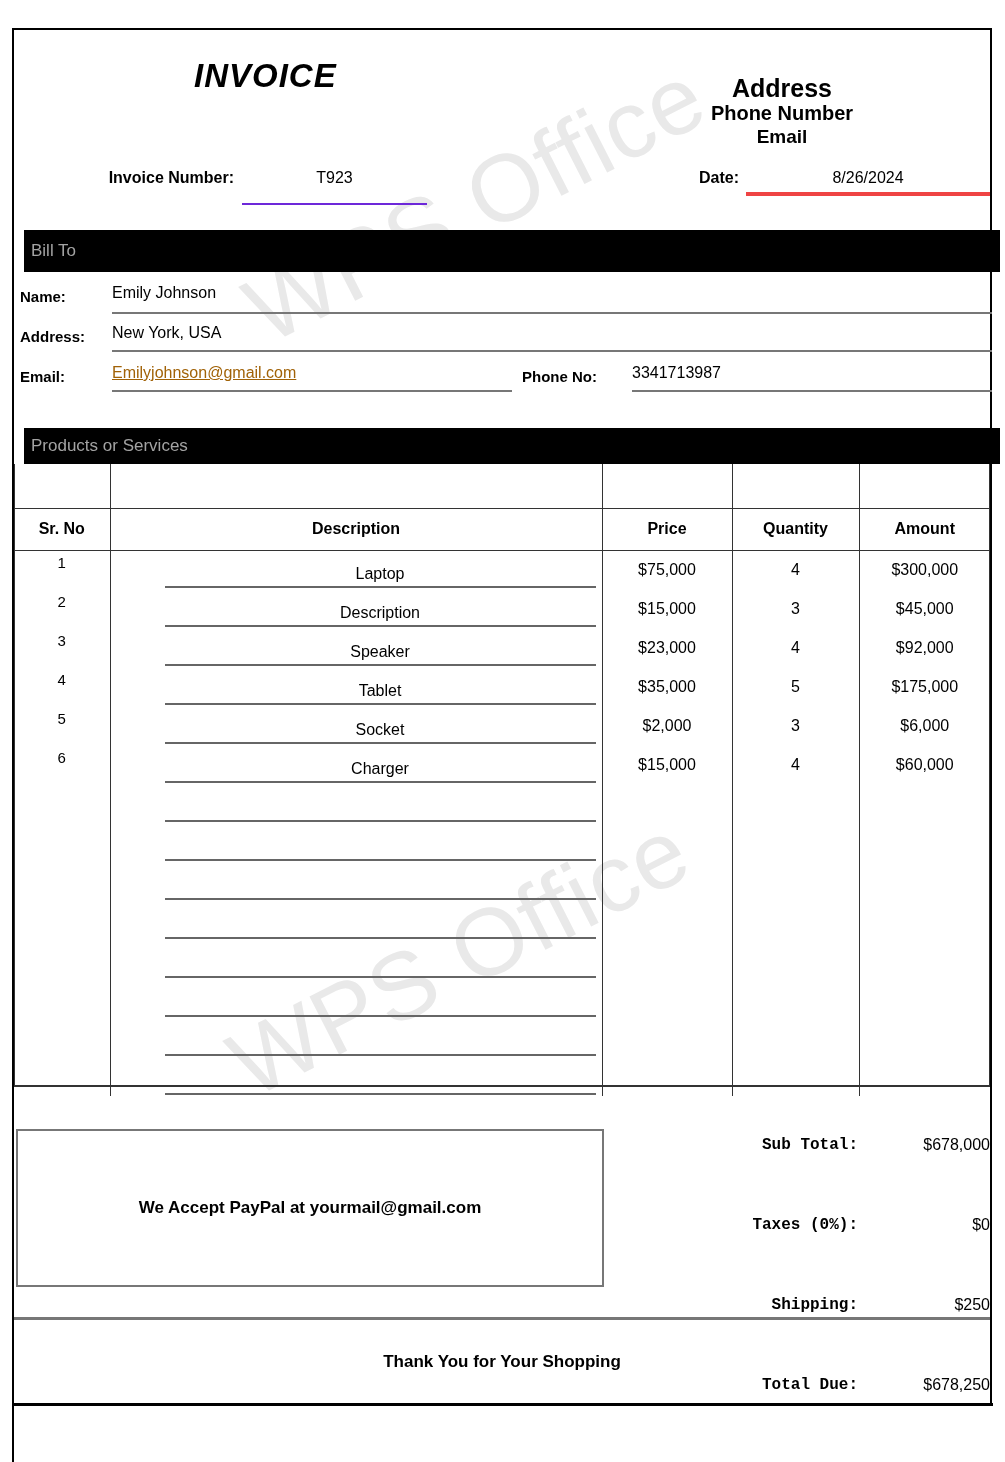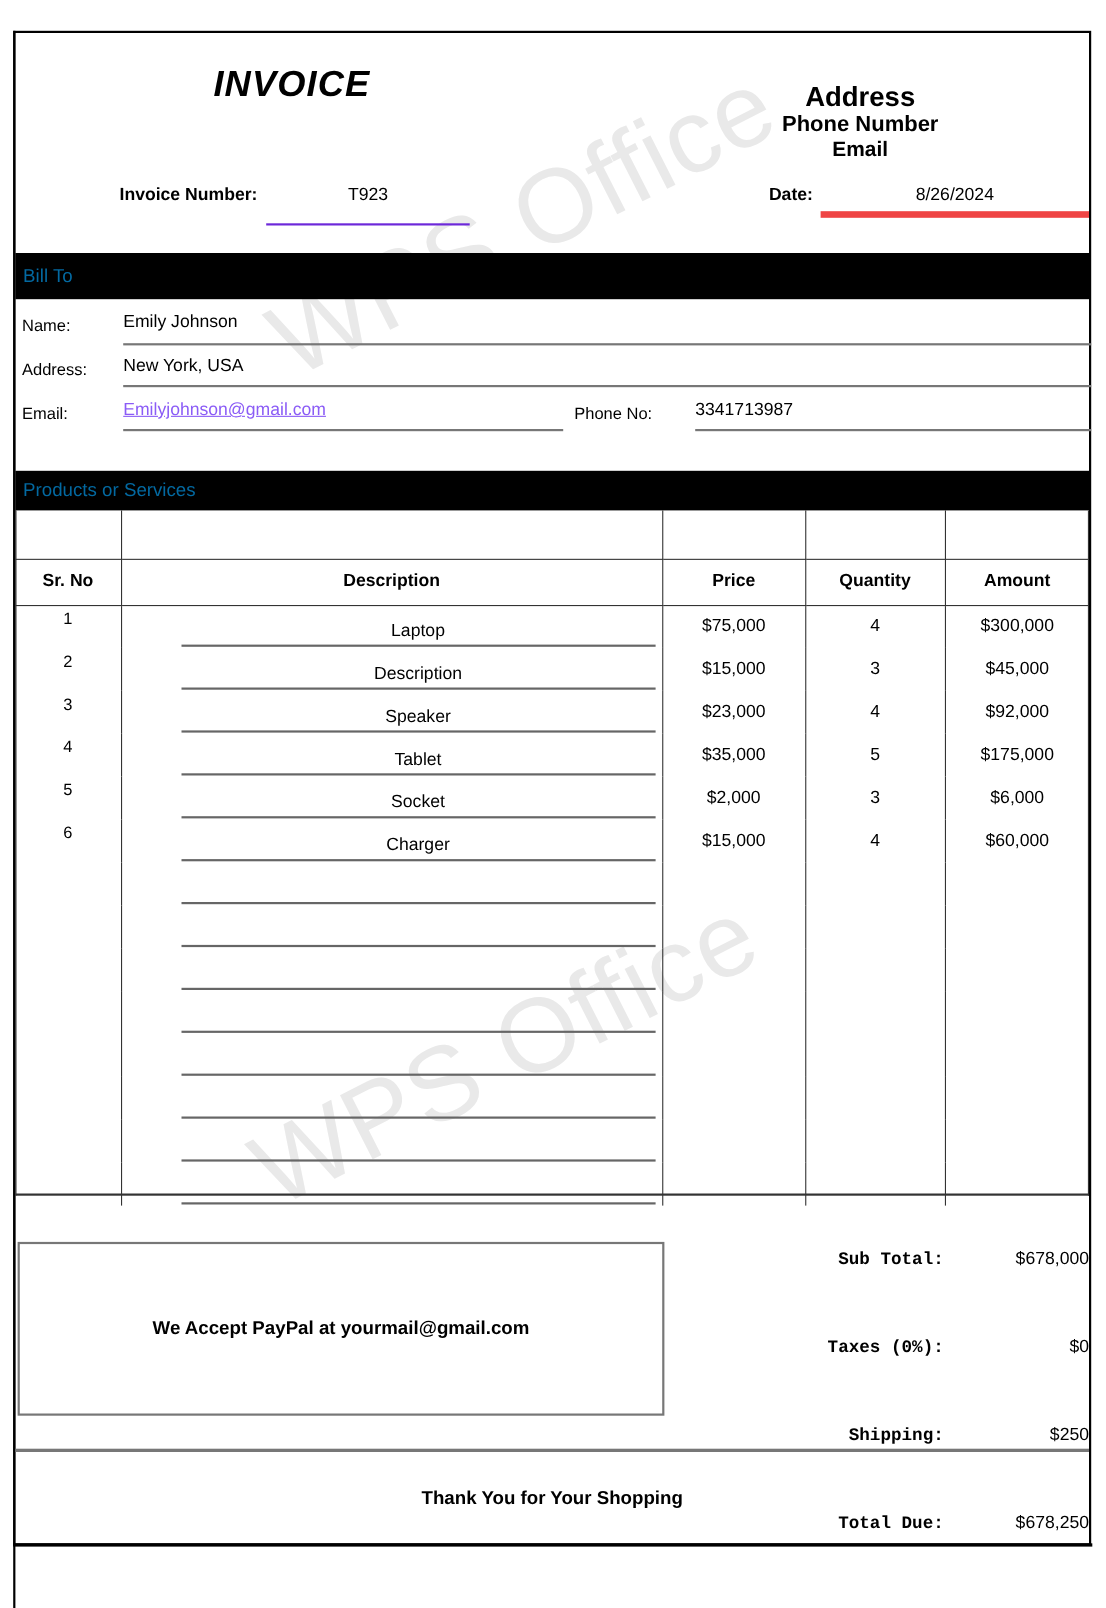--- a/index.html
+++ b/index.html
@@ -91,59 +91,59 @@
     border-bottom:2px solid #6d28d9;
     padding-bottom:16px;
   }
   .date-label{
     position:absolute;left:600px;top:139px;width:125px;
     text-align:right;font-size:16px;font-weight:bold;
   }
   .date-val{
     position:absolute;left:732px;top:139px;width:244px;
     text-align:center;font-size:16px;
-    border-bottom:6px solid #ef4444;
+    border-bottom:4px solid #ef4444;
     padding-bottom:5px;
   }
 
   
   .bar{
-    position:absolute;left:14px;width:976px;
-    background:#000;color:#0369a1;
+    position:absolute;left:24px;width:976px;
+    background:#000;color:#a3a3a3;
     font-size:17px;
     padding-left:7px;
     box-sizing:border-box;
     z-index:20;
     display:flex;align-items:center;
   }
   .bar-billto{top:230px;height:42px;}
   .bar-products{top:428px;height:36px;}
 
   
   .billto{position:absolute;left:14px;top:274px;width:976px;height:152px;z-index:20;}
-  .bt-label{position:absolute;font-size:15px;font-weight:normal;}
+  .bt-label{position:absolute;font-size:15px;font-weight:bold;}
   .bt-field{
     position:absolute;font-size:16px;
     border-bottom:2px solid #777;
     padding-bottom:4px;
     box-sizing:border-box;
   }
   .bt-name-l{left:6px;top:14px;}
   .bt-name-v{left:98px;top:10px;width:202px;height:28px;}
   .bt-name-rule{
     position:absolute;left:98px;top:38px;width:880px;height:2px;background:#777;
   }
   .bt-addr-l{left:6px;top:54px;}
   .bt-addr-v{left:98px;top:50px;width:880px;height:28px;}
   .bt-email-l{left:6px;top:94px;}
   .bt-email-v{
     left:98px;top:90px;width:400px;height:28px;
   }
   .bt-email-v a{
-    color:#8b5cf6;text-decoration:underline;font-size:16px;
+    color:#a16207;text-decoration:underline;font-size:16px;
   }
   .bt-phone-l{left:508px;top:94px;}
   .bt-phone-v{left:618px;top:90px;width:360px;height:28px;}
 
   
   .tbl{
     position:absolute;left:14px;top:464px;width:976px;
     z-index:20;
     border-collapse:collapse;
     table-layout:fixed;

